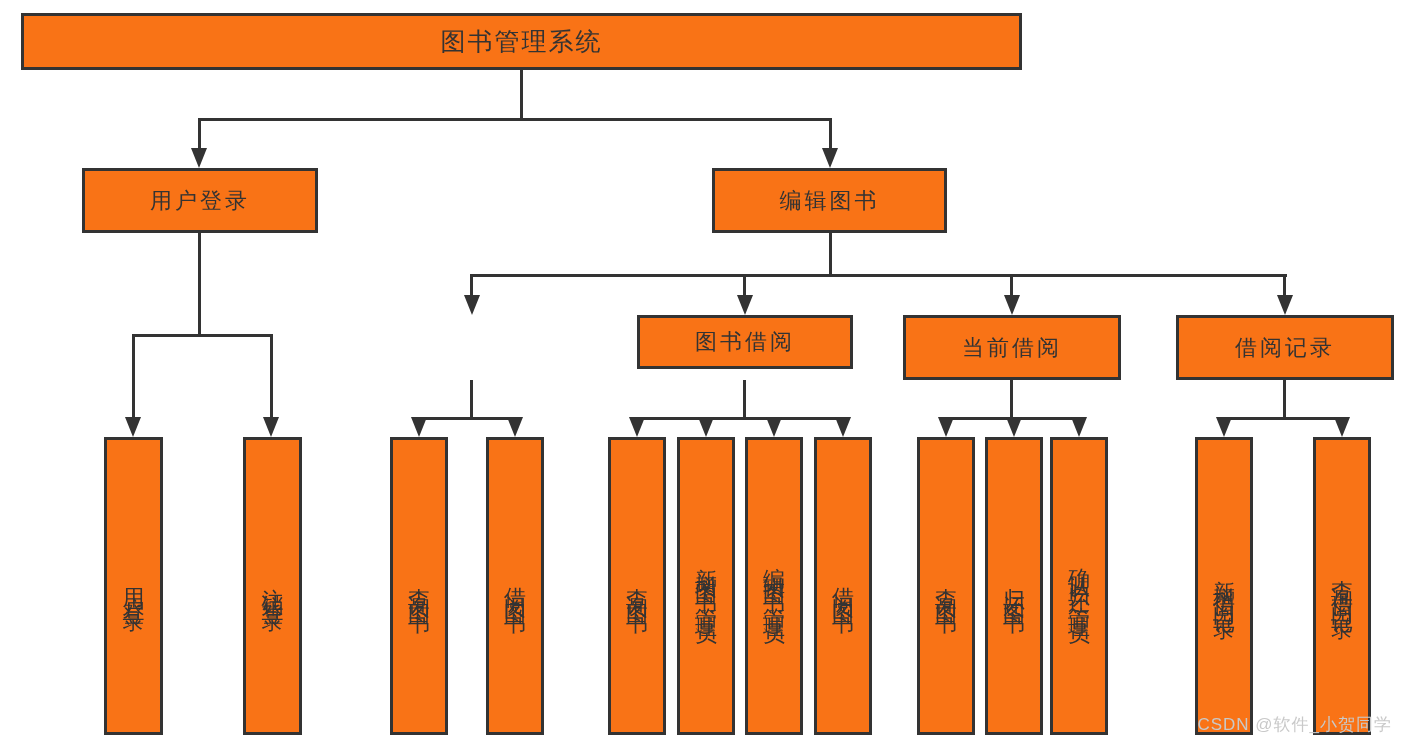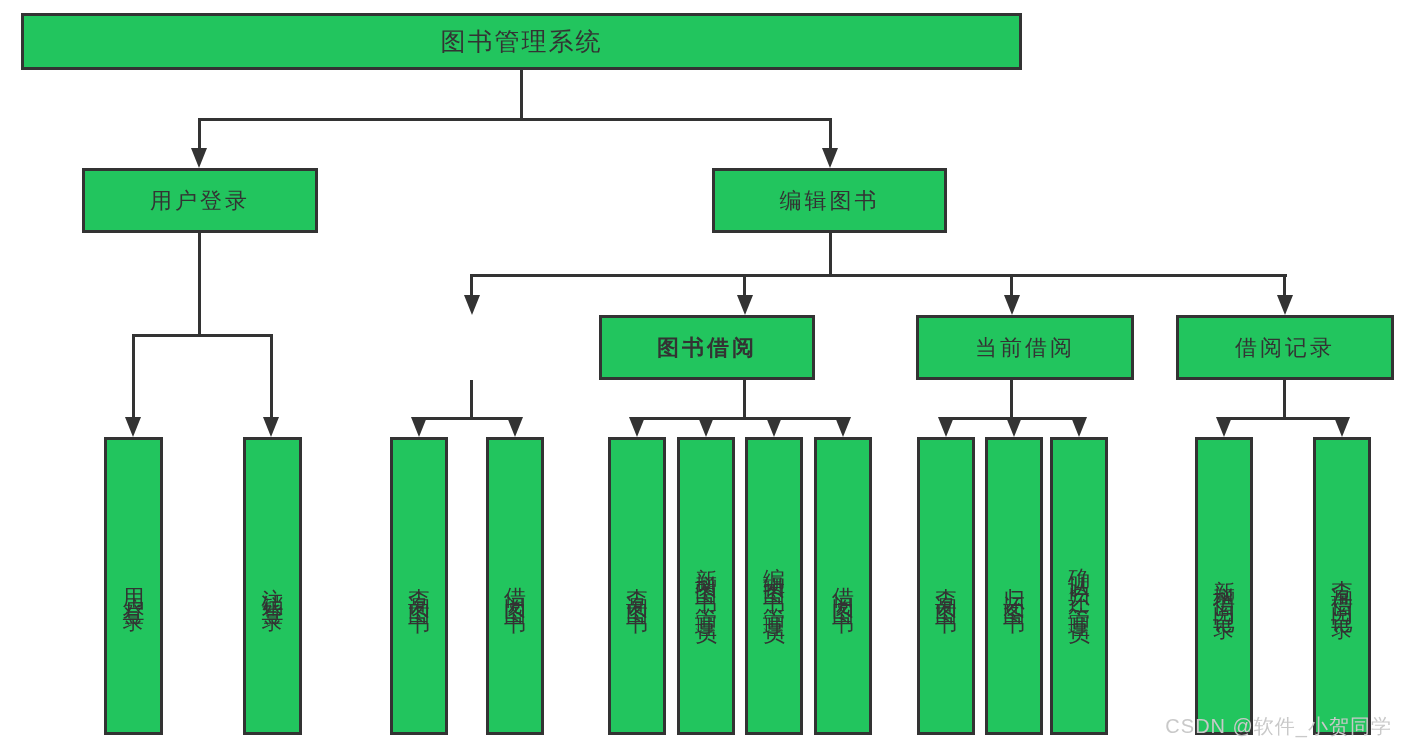--- a/index.html
+++ b/index.html
@@ -7,21 +7,21 @@
     position:relative;
     width:1405px; height:747px;
     background:#ffffff;
     font-family:"Liberation Sans", sans-serif;
     overflow:hidden;
   }
   .box {
     position:absolute;
     box-sizing:border-box;
     border:3px solid #333333;
-    background:#22c55e;
+    background:#f97316;
     color:#333333;
     display:flex;
     align-items:center;
     justify-content:center;
   }
   .box.h { font-size:22px; letter-spacing:3px; white-space:nowrap; }
   .box.title { font-size:25px; letter-spacing:2px; }
   .box.v {
     writing-mode:vertical-rl;
     font-size:22px;
@@ -32,21 +32,21 @@
   .arr {
     position:absolute;
     width:0; height:0;
     border-left:8px solid transparent;
     border-right:8px solid transparent;
     border-top:20px solid #333333;
   }
   .watermark {
     position:absolute;
     top:713px; right:13px;
-    font-size:20px;
+    font-size:17px;
     letter-spacing:1px;
     color:#c9c9c9;
     white-space:nowrap;
   }
 </style>
 </head>
 <body>
 
 <div class="stage">
 
@@ -74,22 +74,22 @@
   <div class="line" style="left:470px; top:274px; width:817px; height:3px;"></div>
   <div class="line" style="left:470px; top:274px; width:3px; height:24px;"></div>
   <div class="arr" style="left:464px; top:295px;"></div>
   <div class="line" style="left:743px; top:274px; width:3px; height:24px;"></div>
   <div class="arr" style="left:737px; top:295px;"></div>
   <div class="line" style="left:1010px; top:274px; width:3px; height:24px;"></div>
   <div class="arr" style="left:1004px; top:295px;"></div>
   <div class="line" style="left:1283px; top:274px; width:3px; height:24px;"></div>
   <div class="arr" style="left:1277px; top:295px;"></div>
 
-  <div class="box h" style="left:599px; top:315px; width:216px; height:65px;font-weight:bold;">图书借阅</div>
-  <div class="box h" style="left:903px; top:315px; width:218px; height:65px;margin-left:13px;">当前借阅</div>
+  <div class="box h" style="left:637px; top:315px; width:216px; height:54px;">图书借阅</div>
+  <div class="box h" style="left:903px; top:315px; width:218px; height:65px;">当前借阅</div>
   <div class="box h" style="left:1176px; top:315px; width:218px; height:65px;">借阅记录</div>
 
   <div class="line" style="left:470px; top:380px; width:3px; height:40px;"></div>
   <div class="line" style="left:417px; top:417px; width:100px; height:3px;"></div>
   <div class="arr" style="left:411px; top:417px;"></div>
   <div class="arr" style="left:507px; top:417px;"></div>
 
   <div class="line" style="left:743px; top:380px; width:3px; height:40px;"></div>
   <div class="line" style="left:635px; top:417px; width:210px; height:3px;"></div>
   <div class="arr" style="left:629px; top:417px;"></div>

